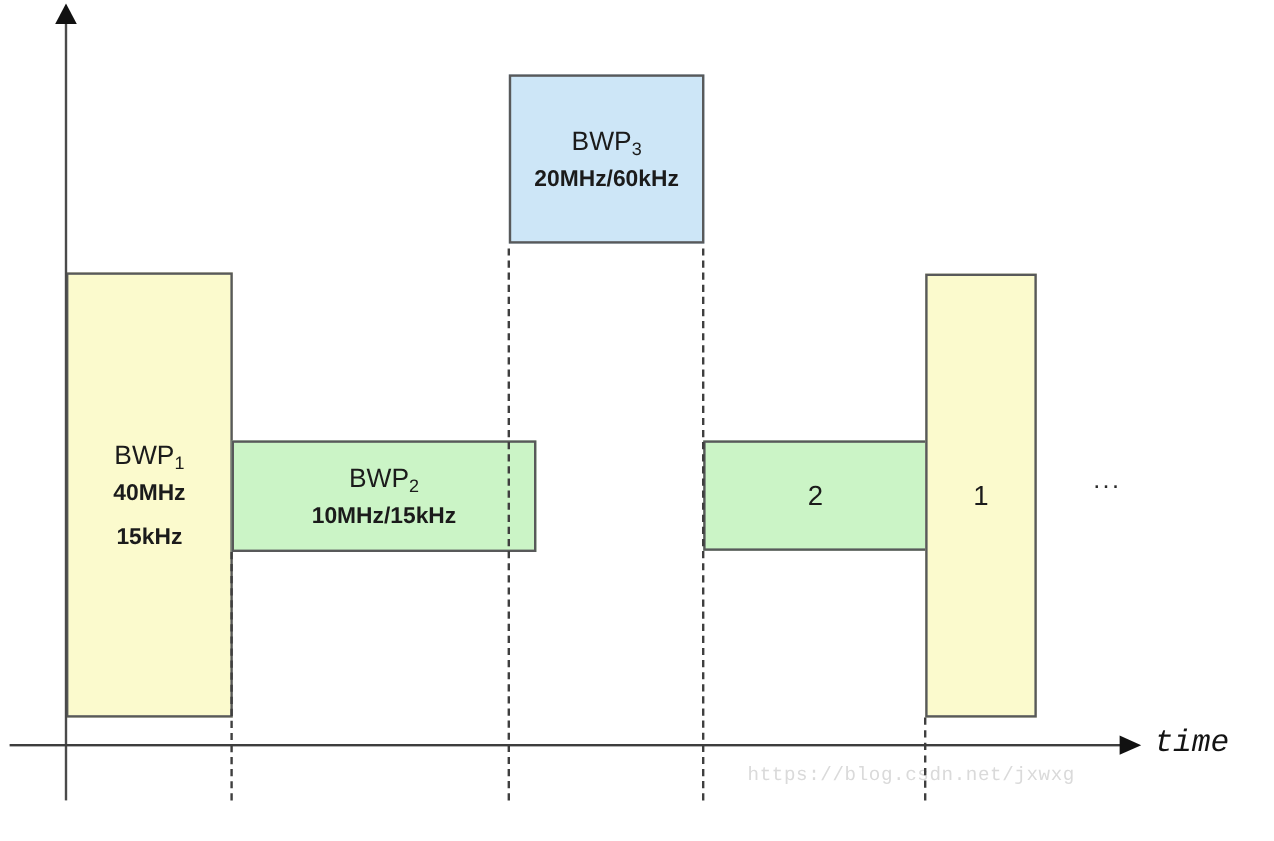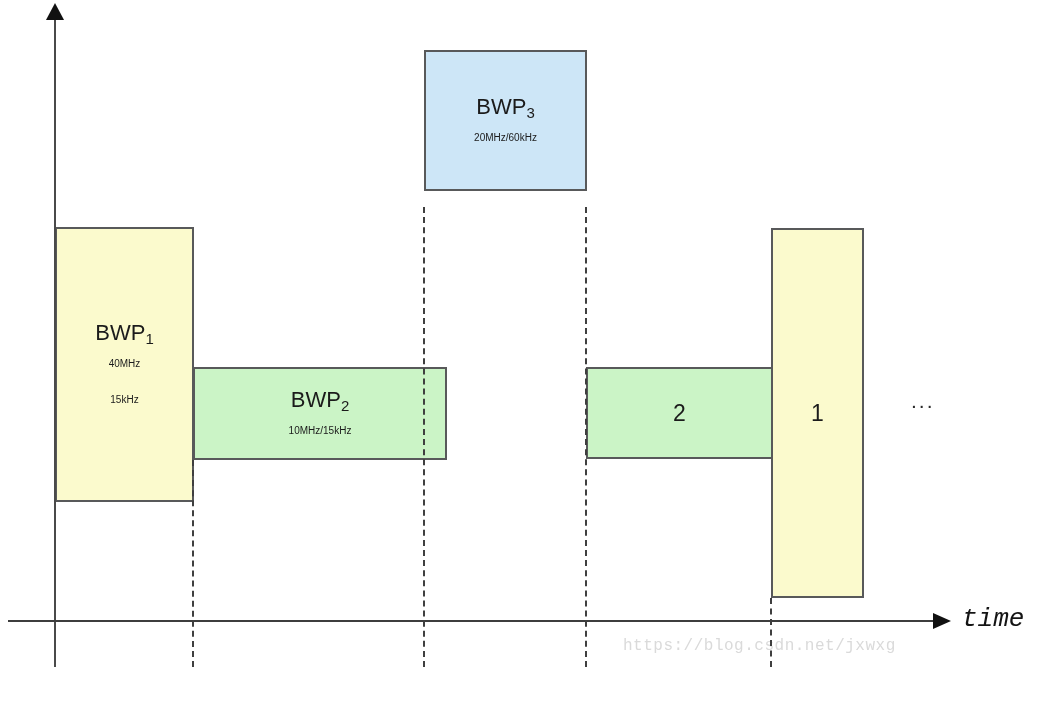--- a/index.html
+++ b/index.html
@@ -56,29 +56,29 @@
     align-items: center;
     justify-content: center;
     text-align: center;
     color: #1b1b1b;
     z-index: 2;
   }
   .box-yellow { background: #fbfacd; }
   .box-green  { background: #cbf4c6; }
   .box-blue   { background: #cde6f7; }
 
-  #bwp1 { left: 55px;  top: 227px; width: 139px; height: 275px; }
+  #bwp1 { left: 55px;  top: 227px; width: 139px; height: 371px; }
   #bwp2 { left: 193px; top: 367px; width: 254px; height: 93px;  }
-  #bwp3 { left: 424px; top: 50px;  width: 163px; height: 141px; }
+  #bwp3 { left: 424px; top: 62px;  width: 163px; height: 141px; }
   #rep2 { left: 586px; top: 367px; width: 187px; height: 92px;  }
   #rep1 { left: 771px; top: 228px; width: 93px;  height: 370px; }
 
   .bwp-title { font-size: 22px; line-height: 28px; }
   .bwp-sub   { font-size: 15px; vertical-align: -4px; }
-  .bwp-detail { font-size: 10px; line-height: 22px; }
+  .bwp-detail { font-size: 19px; line-height: 22px; font-weight: bold; }
   .bwp-detail + .bwp-detail { margin-top: 14px; }
   .num-label { font-size: 23px; }
 
   
   .dash {
     width: 0;
     border-left: 2px dashed #3f3f3f;
     z-index: 3;
   }
   #dash1 { left: 192px; top: 460px; height: 207px; }

